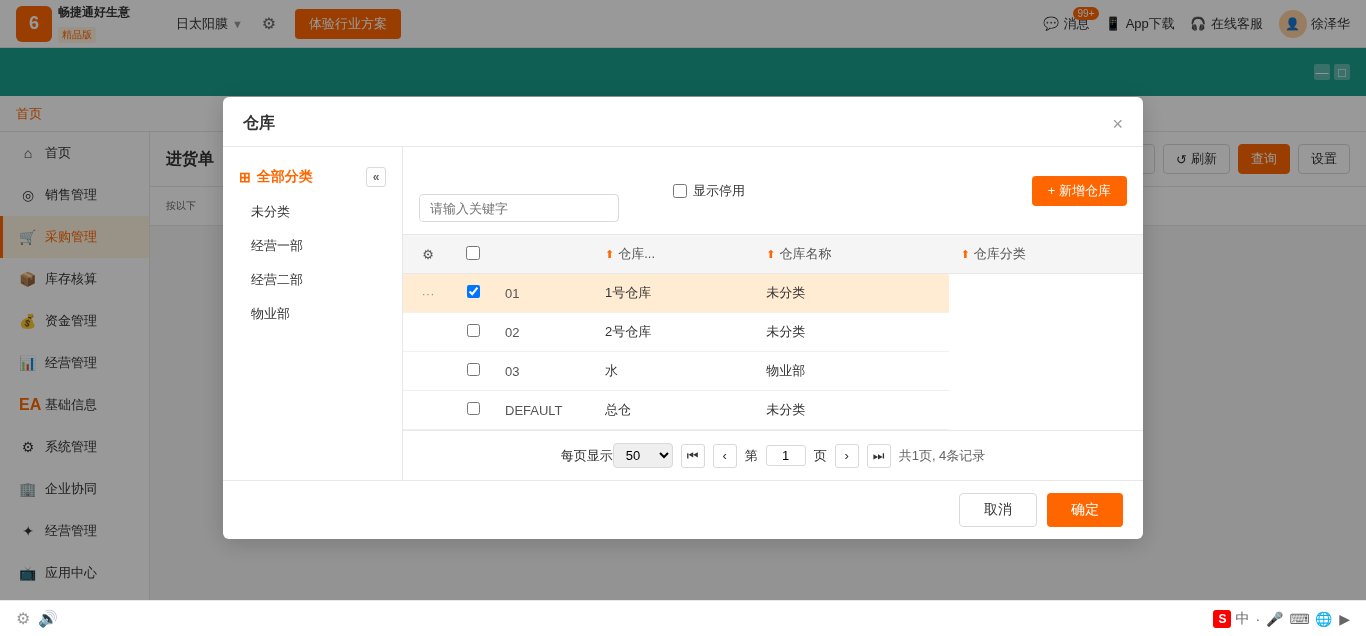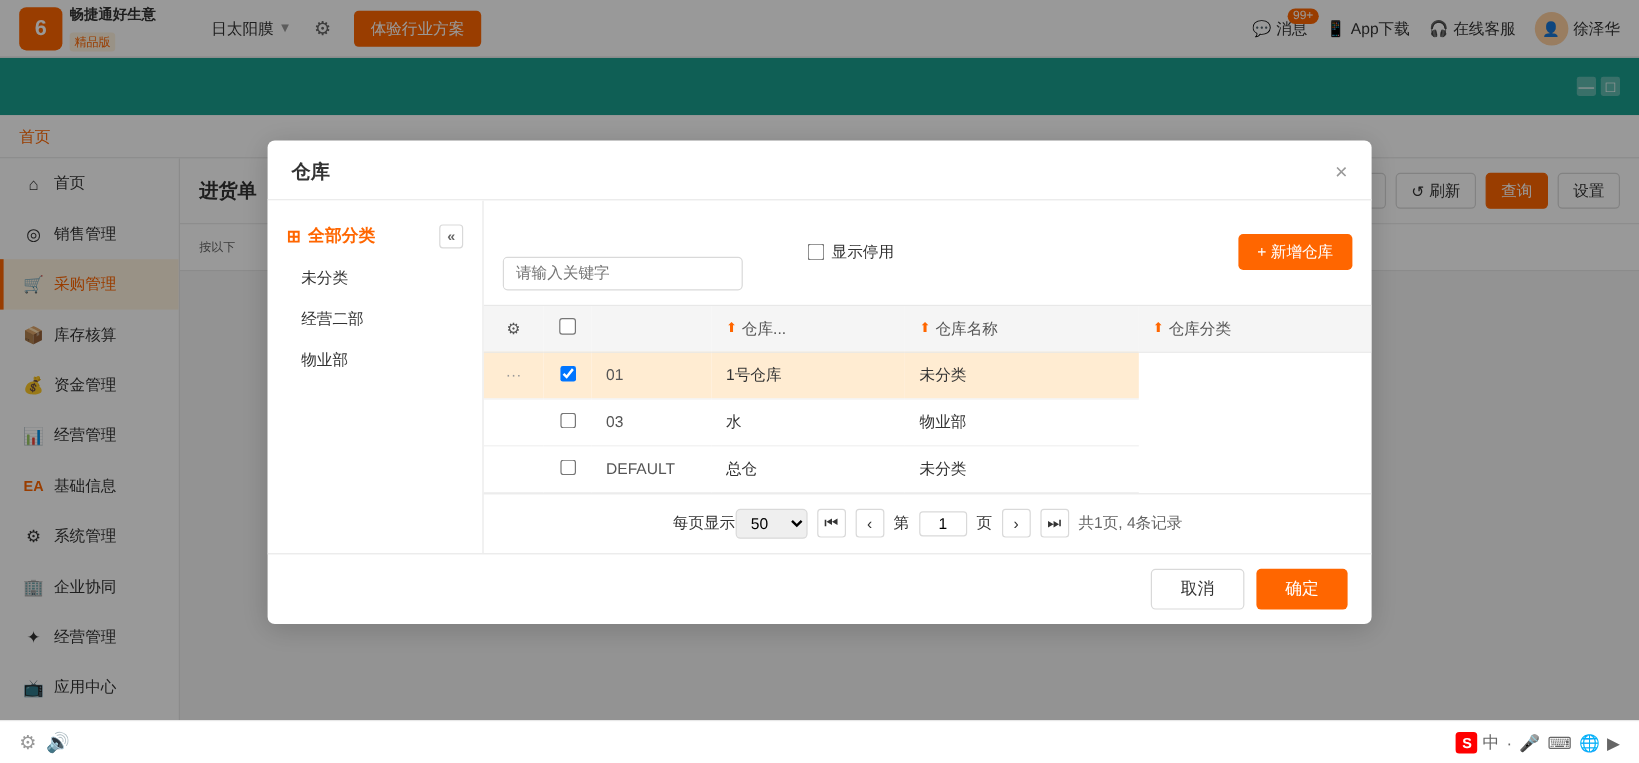--- a/index.html
+++ b/index.html
@@ -333,21 +333,21 @@
     </div>
     <div class="sidebar-item">
       <span class="sidebar-icon">💰</span>
       <span>资金管理</span>
     </div>
     <div class="sidebar-item">
       <span class="sidebar-icon">📊</span>
       <span>经营管理</span>
     </div>
     <div class="sidebar-item">
-      <span class="sidebar-icon" style="font-size:12px;font-weight:bold;color:#f60;">EA</span>
+      <span class="sidebar-icon" style="font-size:16px;font-weight:bold;color:#f60;">EA</span>
       <span>基础信息</span>
     </div>
     <div class="sidebar-item">
       <span class="sidebar-icon">⚙</span>
       <span>系统管理</span>
     </div>
     <div class="sidebar-item">
       <span class="sidebar-icon">🏢</span>
       <span>企业协同</span>
     </div>
@@ -402,20 +402,21 @@
 
     <div class="modal-body">
 
       <div class="category-panel">
         <div class="category-header">
           <span style="color:#f60;">⊞</span>
           <span>全部分类</span>
           <div class="category-collapse-btn">«</div>
         </div>
         <div class="category-item">未分类</div>
+        <div class="category-item">经营一部</div>
         <div class="category-item">经营二部</div>
         <div class="category-item">物业部</div>
       </div>
 
       <div class="table-panel">
 
         <div class="table-toolbar">
           <div class="search-input-wrap">
             <input type="text" class="search-input" placeholder="请输入关键字" style="">
             <button class="search-icon-btn">🔍</button>
@@ -464,20 +465,29 @@
       </td>
       <td style="width:100px;color:#555;">01</td>
       <td>1号仓库</td>
       <td>未分类</td>
     </tr>
                 <tr>
       <td class="col-settings" style="text-align:center;width:50px;color:#999;"></td>
       <td class="col-check" style="text-align:center;width:40px;">
         <input type="checkbox" style="">
       </td>
+      <td style="width:100px;color:#555;">02</td>
+      <td>2号仓库</td>
+      <td>未分类</td>
+    </tr>
+                <tr>
+      <td class="col-settings" style="text-align:center;width:50px;color:#999;"></td>
+      <td class="col-check" style="text-align:center;width:40px;">
+        <input type="checkbox" style="">
+      </td>
       <td style="width:100px;color:#555;">03</td>
       <td>水</td>
       <td>物业部</td>
     </tr>
                 <tr>
       <td class="col-settings" style="text-align:center;width:50px;color:#999;"></td>
       <td class="col-check" style="text-align:center;width:40px;">
         <input type="checkbox" style="">
       </td>
       <td style="width:100px;color:#555;">DEFAULT</td>

